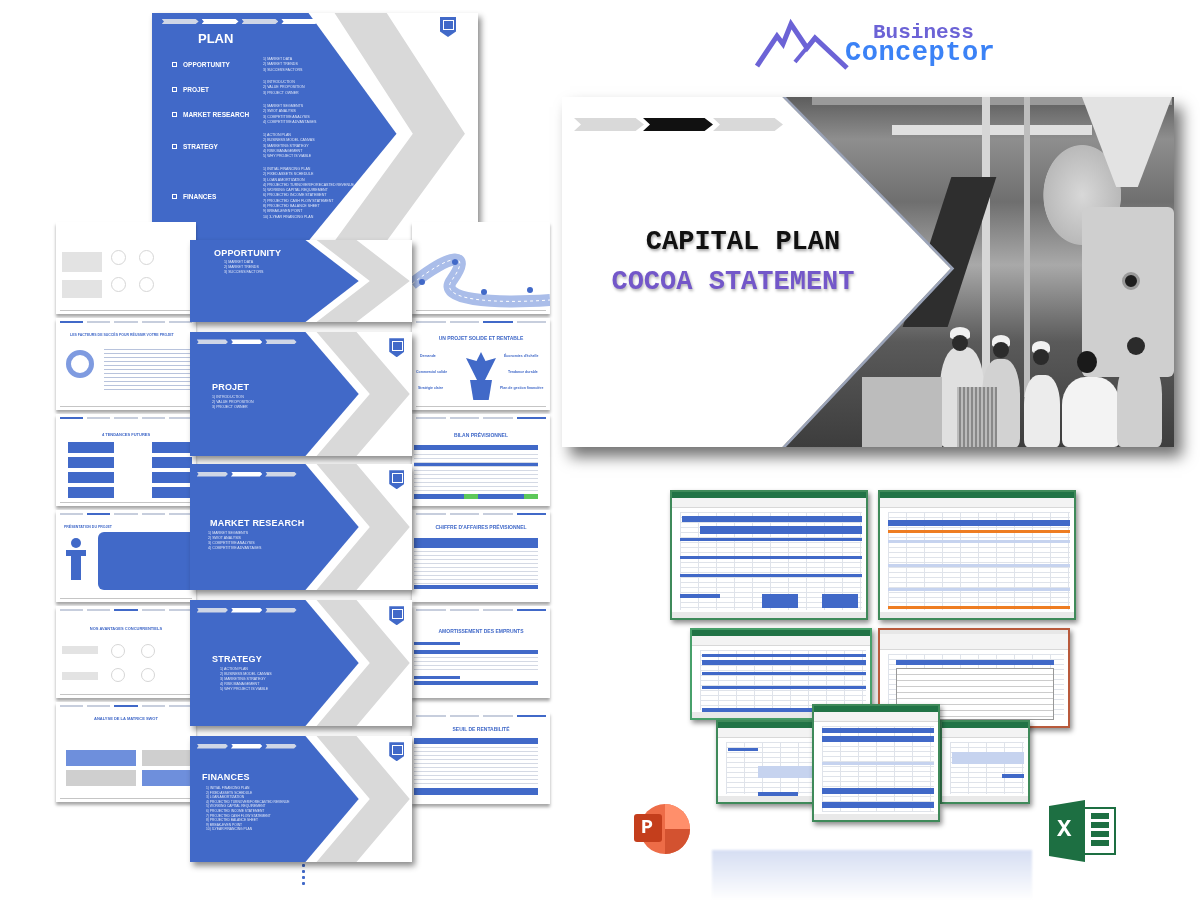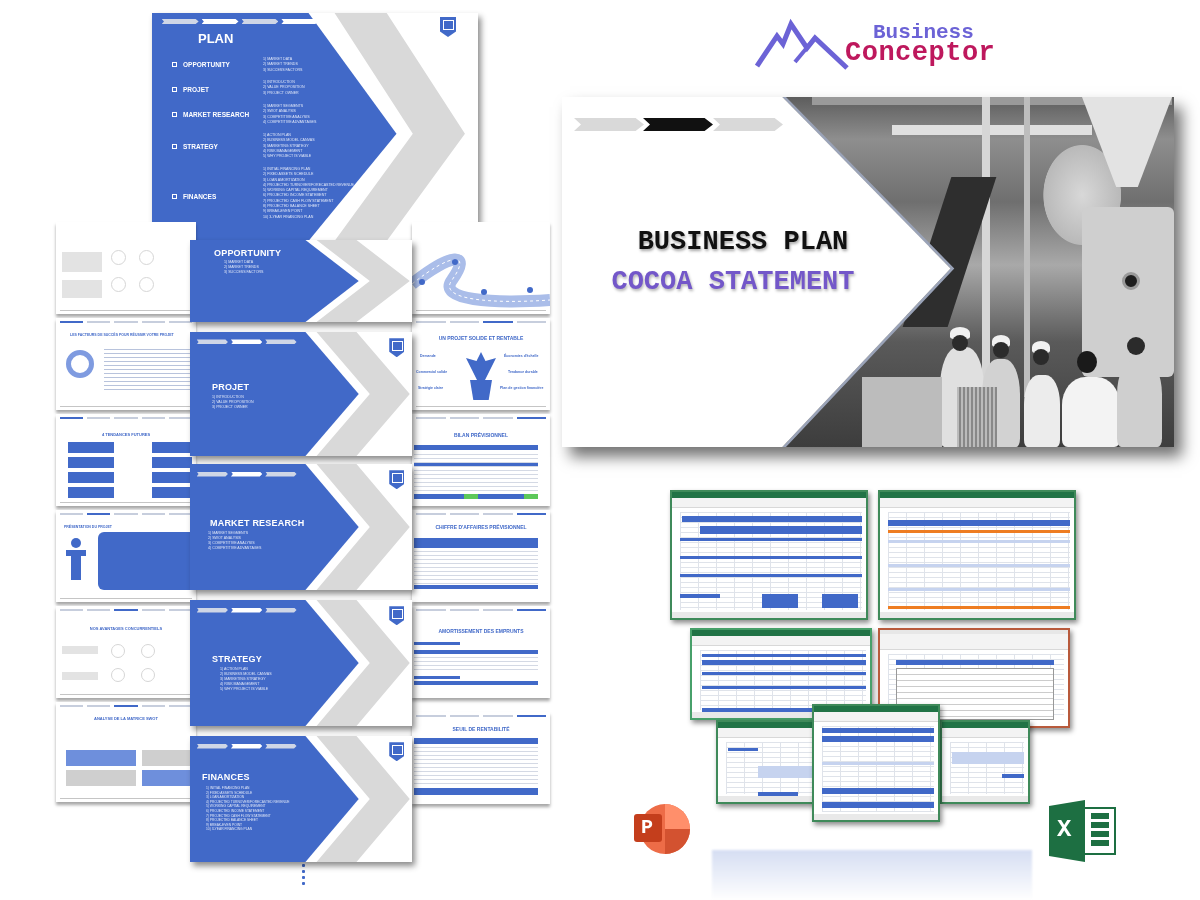--- a/index.html
+++ b/index.html
@@ -92,21 +92,21 @@
     clip-path: polygon(0 0, 88% 0, 100% 50%, 88% 100%, 0 100%, 10% 50%); }
   .cover-title1 { position: absolute; left: 46px; top: 130px; width: 270px; text-align: center;
     font-weight: bold; font-size: 27px; color: #111; text-shadow: 1px 2px 3px rgba(0,0,0,0.35); }
   .cover-title2 { position: absolute; left: 6px; top: 170px; width: 330px; text-align: center;
     font-weight: bold; font-size: 27px; color: #7357c9; text-shadow: 1px 2px 3px rgba(0,0,0,0.3); }
 
   
   #logo { left: 755px; top: 18px; width: 250px; height: 52px; }
   #logo svg { position: absolute; left: 0; top: 0; }
   .logo-b { position: absolute; left: 118px; top: 3px; font-weight: bold; font-size: 21px; color: #6c63d6; }
-  .logo-c { position: absolute; left: 90px; top: 20px; font-weight: bold; font-size: 27px; color: #be185d; letter-spacing: 0.5px; }
+  .logo-c { position: absolute; left: 90px; top: 20px; font-weight: bold; font-size: 27px; color: #3b82f6; letter-spacing: 0.5px; }
 
   
   .sheet {
     position: absolute; background: #fff; border: 2px solid #3f8a5a; overflow: hidden;
     box-shadow: 2px 3px 5px rgba(0,0,0,0.45);
   }
   .sheet .ribbon { position: absolute; left: 0; right: 0; top: 0; height: 6px; background: #217346; }
   .sheet .tools { position: absolute; left: 0; right: 0; top: 6px; height: 10px; background: #f3f3f3; border-bottom: 1px solid #d8d8d8; }
   .sheet .grid {
     position: absolute; left: 8px; right: 4px; top: 20px; bottom: 8px;
@@ -517,21 +517,21 @@
   <div class="person" style="left:555px;top:262px;width:45px;height:88px;background:#cfcfcf"></div>
   <div class="head" style="left:565px;top:240px;width:18px;height:18px"></div>
   <div class="beam" style="left:300px;top:280px;width:80px;height:70px;background:#bcbcbc"></div>
   <div class="beam" style="left:395px;top:290px;width:40px;height:60px;background:#a8a8a8;background-image:repeating-linear-gradient(90deg,#bbb 0 2px,#888 2px 4px)"></div>
 
   <div class="panel-edge"></div>
   <div class="panel"></div>
   <div class="chev" style="left:12px;background:#d9d9d9"></div>
   <div class="chev" style="left:81px;background:#111"></div>
   <div class="chev" style="left:151px;background:#d9d9d9"></div>
-  <div class="cover-title1">BUSINESS PLAN</div>
+  <div class="cover-title1">CAPITAL PLAN</div>
   <div class="cover-title2">COCOA STATEMENT</div>
 </div>
 
 <div class="sheet" style="left:670px;top:490px;width:198px;height:130px">
   <div class="ribbon"></div>
     <div class="tools"></div>
     <div class="grid"></div>
   <div class="hdr" style="left:10px;top:24px;right:4px;height:6px"></div>
   <div class="hdr" style="left:28px;top:34px;right:4px;height:8px"></div>
   <div class="hdr" style="left:8px;top:46px;right:4px;height:3px"></div>

